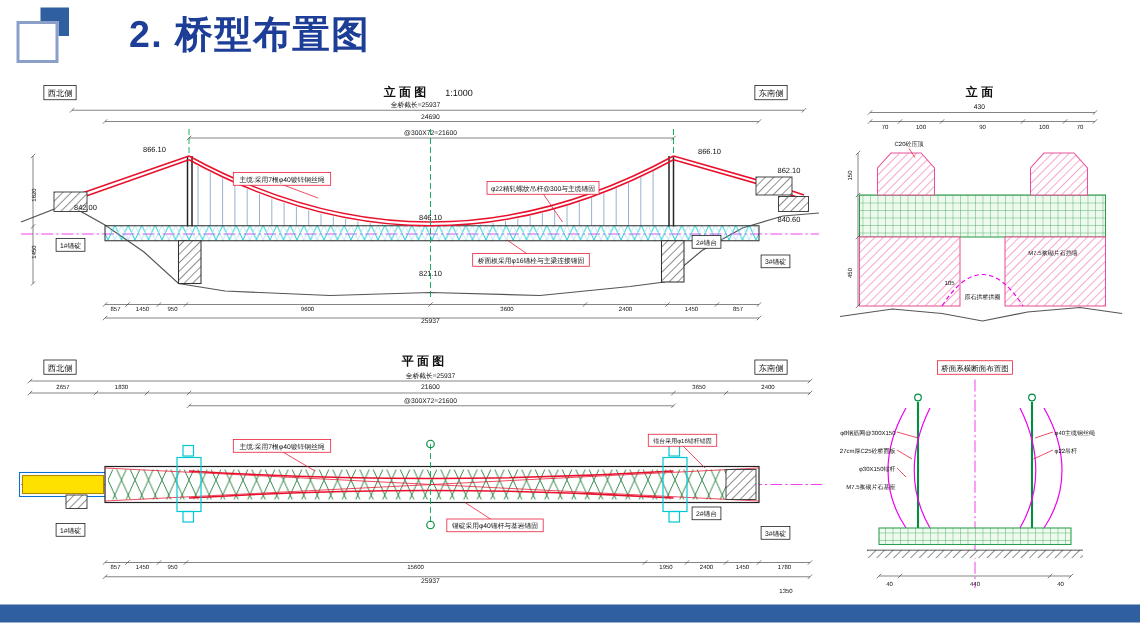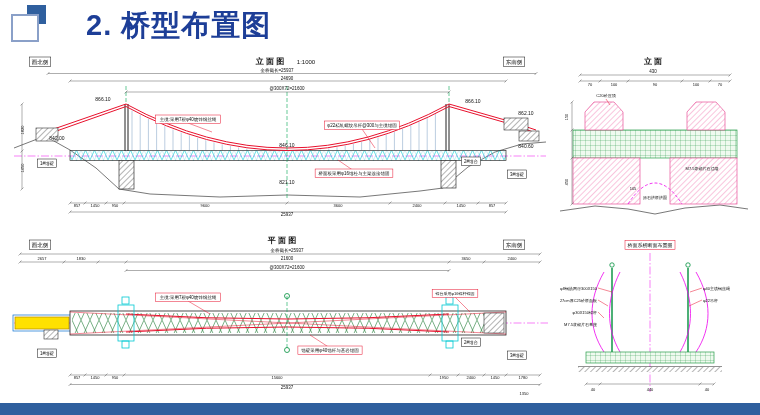--- a/index.html
+++ b/index.html
@@ -3,21 +3,21 @@
 <meta charset="utf-8">
 <style>
   html,body{margin:0;padding:0;}
   body{
     width:760px;height:415px;position:relative;overflow:hidden;background:#ffffff;
     font-family:"Liberation Sans","DejaVu Sans",sans-serif;
   }
   header{position:absolute;top:0;left:0;width:760px;height:50px;background:#fff;z-index:5;}
   .sq-back{position:absolute;left:27px;top:5px;width:19px;height:19px;background:#2f5f9e;}
   .sq-front{position:absolute;left:11px;top:14px;width:24px;height:24px;background:#fff;border:2px solid #8aa0c8;}
-  h1{position:absolute;left:86px;top:6px;margin:0;font-size:29px;font-weight:bold;color:#1d3e97;letter-spacing:1px;}
+  h1{position:absolute;left:86px;top:6px;margin:0;font-size:25px;font-weight:bold;color:#1d3e97;letter-spacing:1px;}
   .bottom-bar{position:absolute;left:0;bottom:0;width:760px;height:12px;background:#2f5f9e;}
   svg{position:absolute;top:0;left:0;z-index:1;}
   svg text{font-family:"Liberation Sans","DejaVu Sans",sans-serif;fill:#111;}
   .terrain{fill:none;stroke:#555;stroke-width:0.8;}
   .deck-tri{fill:url(#triCyan);stroke:#333;stroke-width:0.7;}
   .tower{stroke:#222;stroke-width:1;}
   .pier{fill:url(#hatchBlack);stroke:#333;stroke-width:0.7;}
   .cable{fill:none;stroke:#e8112d;stroke-width:1;}
   .cable-thin{stroke:#e8112d;stroke-width:0.5;}
   .anchor{fill:url(#hatchBlack);stroke:#333;stroke-width:0.6;}

